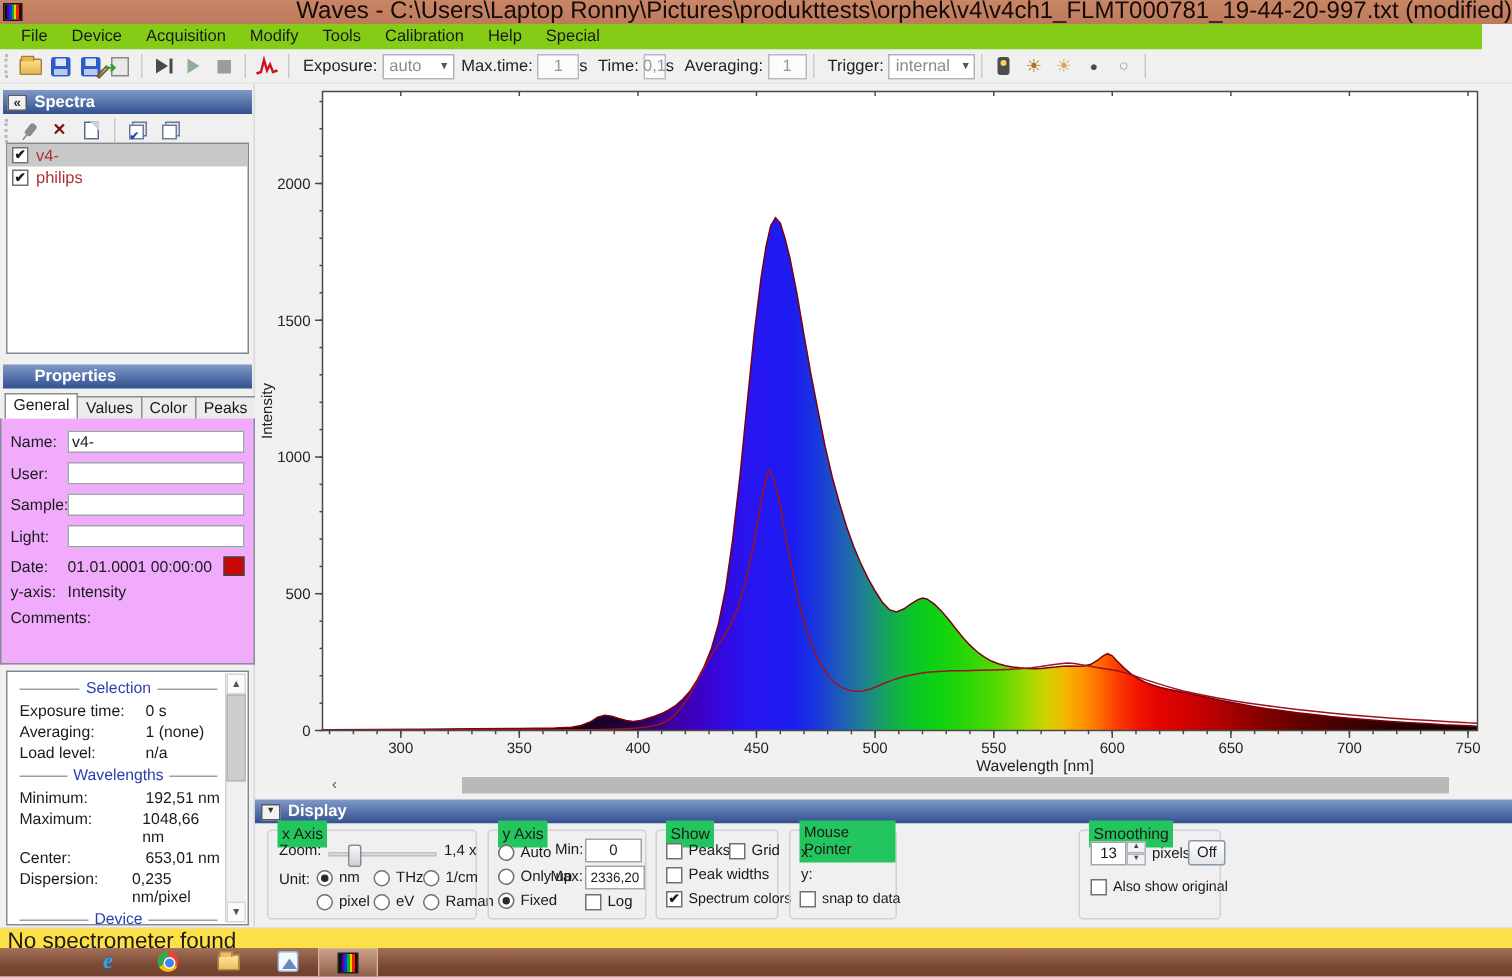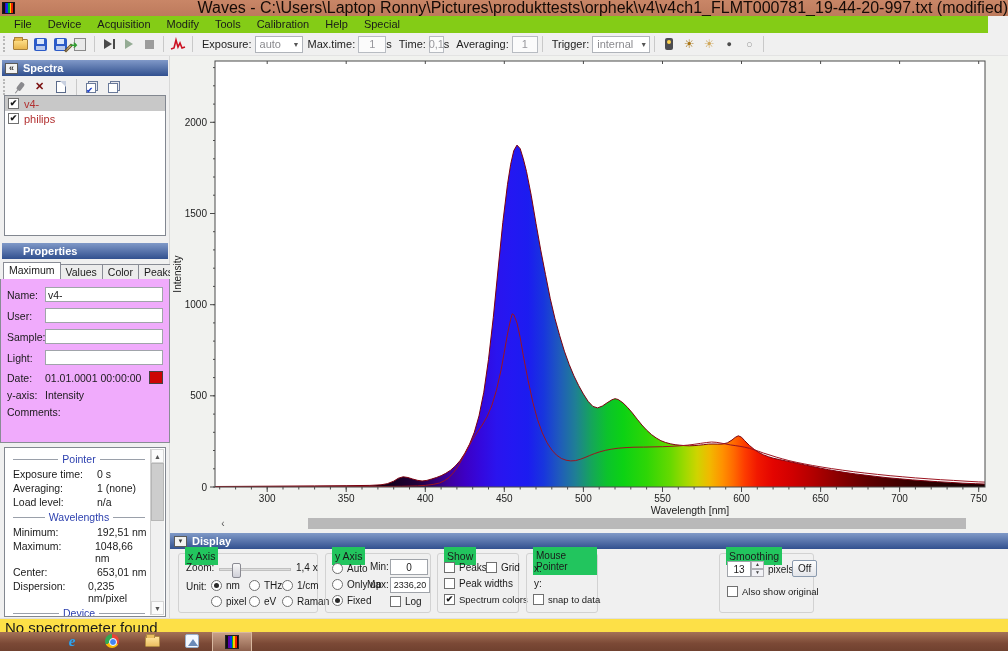--- a/index.html
+++ b/index.html
@@ -242,21 +242,21 @@
             <i>✔</i>
           </span>
           <span class="lbl">philips</span>
         </div>
       </div>
 
     <div class="phead" style="top:187px">
       <span style="margin-left:18px">Properties</span>
     </div>
     <div class="tabs" id="props-tabs">
-        <span class="tab active">Maximum</span>
+        <span class="tab active">General</span>
         <span class="tab">Values</span>
         <span class="tab">Color</span>
         <span class="tab">Peaks</span>
         <span class="tab">Data</span>
       </div>
     <div class="propsform">
       <div class="frow" style="top:8px">
           <span class="flabel">Name:</span>
           <div class="finput">v4-</div>
         </div>
@@ -282,21 +282,21 @@
           <span class="ftext">Intensity</span>
         </div>
       <div class="frow" style="top:127px">
           <span class="ftext">Comments:</span>
         </div>
       <div class="comments"></div>
     </div>
 
     <div class="infobox">
       <div id="info-sections">
-          <div class="isec">Pointer</div>
+          <div class="isec">Selection</div>
           <div class="irow">
             <span class="il">Exposure time:</span>
             <span>0 s</span>
           </div>
           <div class="irow">
             <span class="il">Averaging:</span>
             <span>1 (none)</span>
           </div>
           <div class="irow">
             <span class="il">Load level:</span>

